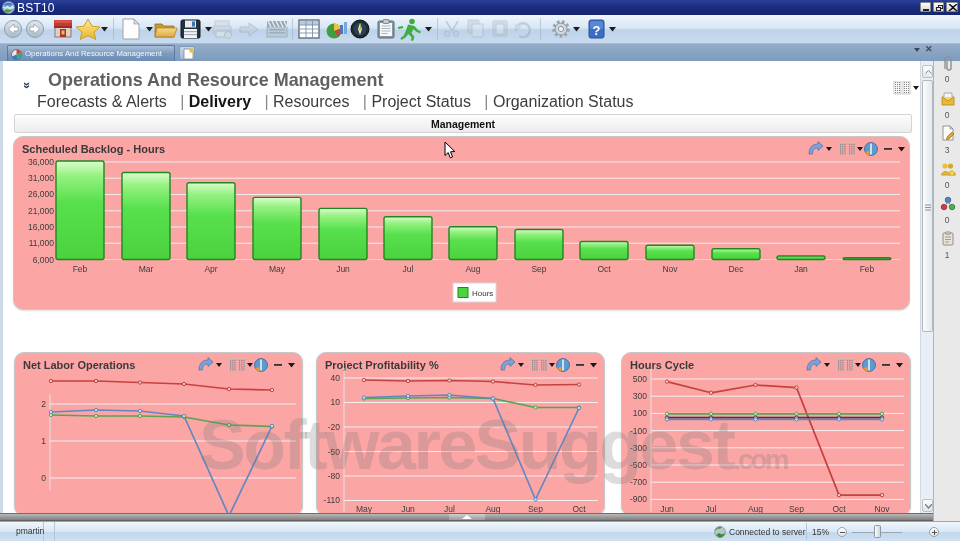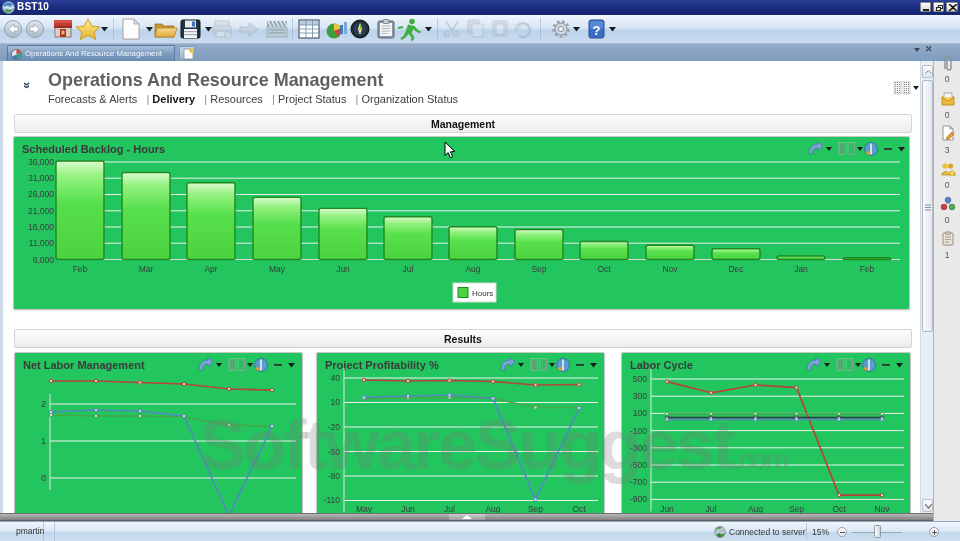--- a/index.html
+++ b/index.html
@@ -1,40 +1,40 @@
 <!DOCTYPE html>
 <html><head>
 <meta charset="utf-8">
 <style>
 *{margin:0;padding:0;box-sizing:border-box}
 html,body{width:960px;height:541px;overflow:hidden;font-family:"Liberation Sans",sans-serif;background:#fff}
 .abs{position:absolute}
 #stage{position:relative;width:960px;height:541px;overflow:hidden}
 
 #titlebar{left:0;top:0;width:960px;height:15px;background:linear-gradient(#2a3f98 0%,#1b2d80 45%,#15256e 100%);}
-#titlebar .tname{position:absolute;left:17px;top:1px;color:#fff;font-size:10px;font-weight:bold;letter-spacing:.2px}
+#titlebar .tname{position:absolute;left:17px;top:1px;color:#fff;font-size:12px;font-weight:normal;letter-spacing:.2px}
 .winbtn{position:absolute;top:2px;width:11px;height:10px;background:linear-gradient(#fdfdfd,#d8d5cd);border:1px solid #8a8a8a;border-radius:1px;color:#111;font-size:8px;line-height:8px;text-align:center}
 
 #toolbar{left:0;top:15px;width:960px;height:29px;background:linear-gradient(#f0f6fc 0%,#d8e6f5 45%,#bdd3ea 55%,#c9dbef 100%);border-bottom:1px solid #a7bcd4}
 
 #tabbar{left:0;top:44px;width:960px;height:17px;background:linear-gradient(#94acc8,#7e9cbd)}
 #tab1{position:absolute;left:7px;top:1px;width:168px;height:16px;background:linear-gradient(#a9c0d8 0%,#7e9cc0 50%,#6b8cb4 100%);border:1px solid #5c7a9e;border-bottom:none;border-radius:2px 2px 0 0;color:#f4f8fc;font-size:7.8px;line-height:15px}
 #tab1 span{margin-left:17px}
 #newtab{position:absolute;left:179px;top:2px;width:16px;height:14px;background:linear-gradient(#c4d8ea,#9db9d6);border:1px solid #7d9cbc;border-radius:2px}
 
 #splitter{left:0;top:513px;width:933px;height:8px;background:linear-gradient(#b9b9b9,#7f7f7f);border-top:1px solid #6e6e6e;border-bottom:1px solid #5f5f5f}
 #splithandle{position:absolute;left:449px;top:0;width:36px;height:6px;background:linear-gradient(#cfcfcf,#9a9a9a)}
 #splithandle:after{content:"";position:absolute;left:13px;top:1px;border-left:5px solid transparent;border-right:5px solid transparent;border-bottom:4px solid #fff}
 
 #statusbar{left:0;top:521px;width:960px;height:20px;background:linear-gradient(#f0f6fc 0%,#d9e7f5 50%,#c3d8ec 55%,#cfe0f1 100%);border-top:1px solid #8fa8c2;font-size:8.5px;color:#333}
 .scell{position:absolute;top:0;height:19px;border-right:1px solid #b4c6da;line-height:19px}
 
 #main{left:0;top:61px;width:920px;height:452px;background:#fff}
 .secbar{position:absolute;left:14px;width:898px;height:19px;background:linear-gradient(#fdfdfd,#ececec);border:1px solid #d4d4d4;border-radius:2px;text-align:center;font-size:10.5px;font-weight:bold;color:#111;line-height:18px}
-.panel{position:absolute;background:#22c55e;border:1px solid #c8c8c8;border-radius:2px;box-shadow:0 1px 2px rgba(0,0,0,0.12)}
+.panel{position:absolute;background:#fca5a5;border:1px solid #c8c8c8;border-radius:10px;box-shadow:0 1px 2px rgba(0,0,0,0.12)}
 .ptitle{position:absolute;font-size:11px;font-weight:bold;color:#3a3a3a}
 
 #vscroll{left:920px;top:61px;width:13px;height:452px;background:#e8eef5;border-left:1px solid #d0d8e2}
 #rpanel{left:933px;top:61px;width:27px;height:460px;background:#e9e9e9;border-left:1px solid #b2b2b2}
 .rnum{position:absolute;left:0;width:26px;text-align:center;font-size:8.5px;color:#555}
 #watermark{left:199px;top:405px;width:600px;height:75px;font-weight:bold;color:rgba(118,118,118,0.26);white-space:nowrap;z-index:50;pointer-events:none}
 #watermark .big{font-size:70px;letter-spacing:-2.5px}
 #watermark .small{font-size:28px;letter-spacing:-3px}
 </style>
 </head>
@@ -179,21 +179,21 @@
           <circle cx="8.5" cy="2.5" r="2.2" fill="#e8c030"></circle>
         </svg>
       </div>
 <span style="position:absolute;left:914px;top:4px;width:0;height:0;border-left:3.5px solid transparent;border-right:3.5px solid transparent;border-top:4.5px solid #3a4a5a"></span>
 <span style="position:absolute;left:925px;top:0px;color:#3a4a5a;font-size:9px;font-weight:bold">✕</span>
 </div>
     <div id="main" class="abs">
 <div class="abs" style="left:0;top:0;width:3px;height:452px;background:#cdd9e6"></div>
 <div class="abs" style="left:20px;top:21px;width:14px;height:14px;color:#29405c;font-weight:bold;font-size:12px;transform:rotate(90deg)">»</div>
 <div class="abs" style="left:48px;top:8px;font-size:18.5px;font-weight:bold;color:#606060;transform:scaleX(0.97);transform-origin:0 0">Operations And Resource Management</div>
-<div class="abs" style="left:48px;top:32px;font-size:11px;color:#3c3c3c;white-space:nowrap">Forecasts &amp; Alerts&nbsp;&nbsp; <span style="color:#888">|</span> <b style="color:#151515">Delivery</b>&nbsp;&nbsp; <span style="color:#888">|</span> Resources&nbsp;&nbsp; <span style="color:#888">|</span> Project Status&nbsp;&nbsp; <span style="color:#888">|</span> Organization Status</div>
+<div class="abs" style="left:37px;top:32px;font-size:16px;color:#3c3c3c;white-space:nowrap">Forecasts &amp; Alerts&nbsp;&nbsp; <span style="color:#888">|</span> <b style="color:#151515">Delivery</b>&nbsp;&nbsp; <span style="color:#888">|</span> Resources&nbsp;&nbsp; <span style="color:#888">|</span> Project Status&nbsp;&nbsp; <span style="color:#888">|</span> Organization Status</div>
 <svg class="abs" style="left:893px;top:20px" width="26" height="14" viewBox="0 0 26 14">
 <g fill="#9a9a9a">
           <rect x="1" y="0" width="7" height="13" fill="none" stroke="#aaa" stroke-width="0.6"></rect>
 <g fill="#888">
             <rect x="2" y="1" width="1.1" height="1.1"></rect>
             <rect x="4" y="1" width="1.1" height="1.1"></rect>
             <rect x="6" y="1" width="1.1" height="1.1"></rect>
             <rect x="2" y="3" width="1.1" height="1.1"></rect>
             <rect x="4" y="3" width="1.1" height="1.1"></rect>
             <rect x="6" y="3" width="1.1" height="1.1"></rect>
@@ -340,23 +340,22 @@
           <rect x="829" y="120.8" width="48" height="1.7" rx="2" fill="url(#barg)" stroke="#20881f" stroke-width="1.4"></rect>
           <text x="853" y="135" font-size="8.5" fill="#3c3c3c" text-anchor="middle">Feb</text>
           <rect x="439" y="146" width="43" height="19" fill="#fff" stroke="#d8d8d8"></rect>
           <rect x="444" y="150.5" width="10" height="10" fill="#4cd33f" stroke="#20881f"></rect>
           <text x="458" y="159" font-size="8" fill="#333">Hours</text>
         </svg>
 </div>
 <svg class="abs" style="left:444px;top:80px;z-index:60" width="12" height="19" viewBox="0 0 12 19">
         <path d="M1 1 L1 14.5 L4.2 11.6 L6.3 16.8 L8.6 15.8 L6.5 10.8 L10.8 10.5 Z" fill="#fff" stroke="#000" stroke-width="1"></path>
       </svg>
-<div class="secbar" style="top:268px">Results</div>
 <div class="panel" style="left:14px;top:291px;width:289px;height:164px;overflow:hidden">
-        <div class="ptitle" style="left:8px;top:6px">Net Labor Management</div>
+        <div class="ptitle" style="left:8px;top:6px">Net Labor Operations</div>
         <svg class="abs" style="left:181px;top:4px" width="100" height="16" viewBox="0 0 100 16">
 <path d="M3 13 C3 6 7 3 12 3 L12 0.5 17 5 12 9.5 12 7 C8 7 6.5 9 6.5 13 Z" fill="#7da2d8" stroke="#4a6fa8" stroke-width="0.7"></path>
 <path d="M20 6 l6 0 -3 4 Z" fill="#1a1a1a"></path>
 <g stroke="#c0c0c0" stroke-width="0.5" fill="none">
             <rect x="33" y="1.5" width="6.5" height="12"></rect>
             <rect x="42" y="1.5" width="6.5" height="12"></rect>
           </g>
 <g fill="#888">
             <rect x="34.0" y="2.8" width="1.2" height="1.2"></rect>
             <rect x="36.2" y="2.8" width="1.2" height="1.2"></rect>
@@ -529,21 +528,21 @@
           <circle cx="262" cy="54.5" r="1.7" fill="#e0e0e0" stroke="#4aa44a" stroke-width="1" opacity="0.92"></circle>
           <circle cx="47" cy="44.5" r="1.7" fill="#e0e0e0" stroke="#5585c4" stroke-width="1" opacity="0.92"></circle>
           <circle cx="91" cy="43" r="1.7" fill="#e0e0e0" stroke="#5585c4" stroke-width="1" opacity="0.92"></circle>
           <circle cx="132.5" cy="42" r="1.7" fill="#e0e0e0" stroke="#5585c4" stroke-width="1" opacity="0.92"></circle>
           <circle cx="176" cy="45.5" r="1.7" fill="#e0e0e0" stroke="#5585c4" stroke-width="1" opacity="0.92"></circle>
           <circle cx="218.5" cy="146.5" r="1.7" fill="#e0e0e0" stroke="#5585c4" stroke-width="1" opacity="0.92"></circle>
           <circle cx="262" cy="55" r="1.7" fill="#e0e0e0" stroke="#5585c4" stroke-width="1" opacity="0.92"></circle>
         </svg>
       </div>
 <div class="panel" style="left:621px;top:291px;width:290px;height:164px;overflow:hidden">
-        <div class="ptitle" style="left:8px;top:6px">Labor Cycle</div>
+        <div class="ptitle" style="left:8px;top:6px">Hours Cycle</div>
         <svg class="abs" style="left:182px;top:4px" width="100" height="16" viewBox="0 0 100 16">
 <path d="M3 13 C3 6 7 3 12 3 L12 0.5 17 5 12 9.5 12 7 C8 7 6.5 9 6.5 13 Z" fill="#7da2d8" stroke="#4a6fa8" stroke-width="0.7"></path>
 <path d="M20 6 l6 0 -3 4 Z" fill="#1a1a1a"></path>
 <g stroke="#c0c0c0" stroke-width="0.5" fill="none">
             <rect x="33" y="1.5" width="6.5" height="12"></rect>
             <rect x="42" y="1.5" width="6.5" height="12"></rect>
           </g>
 <g fill="#888">
             <rect x="34.0" y="2.8" width="1.2" height="1.2"></rect>
             <rect x="36.2" y="2.8" width="1.2" height="1.2"></rect>

